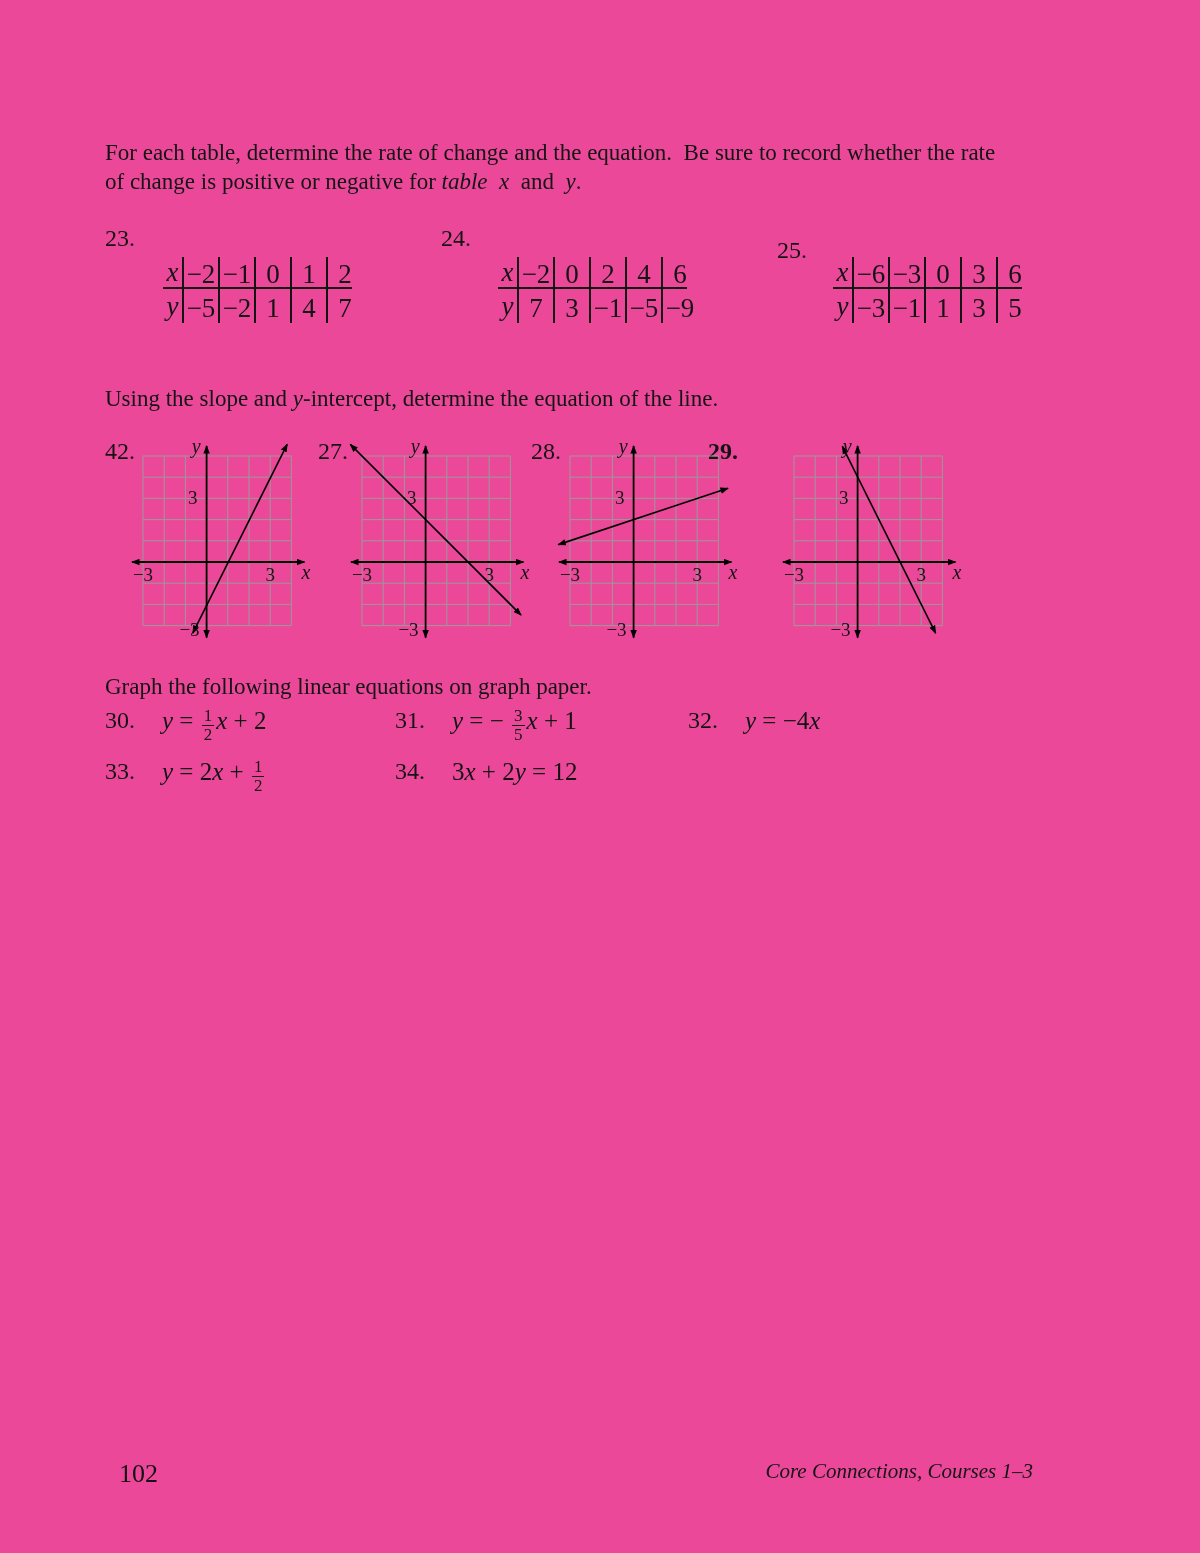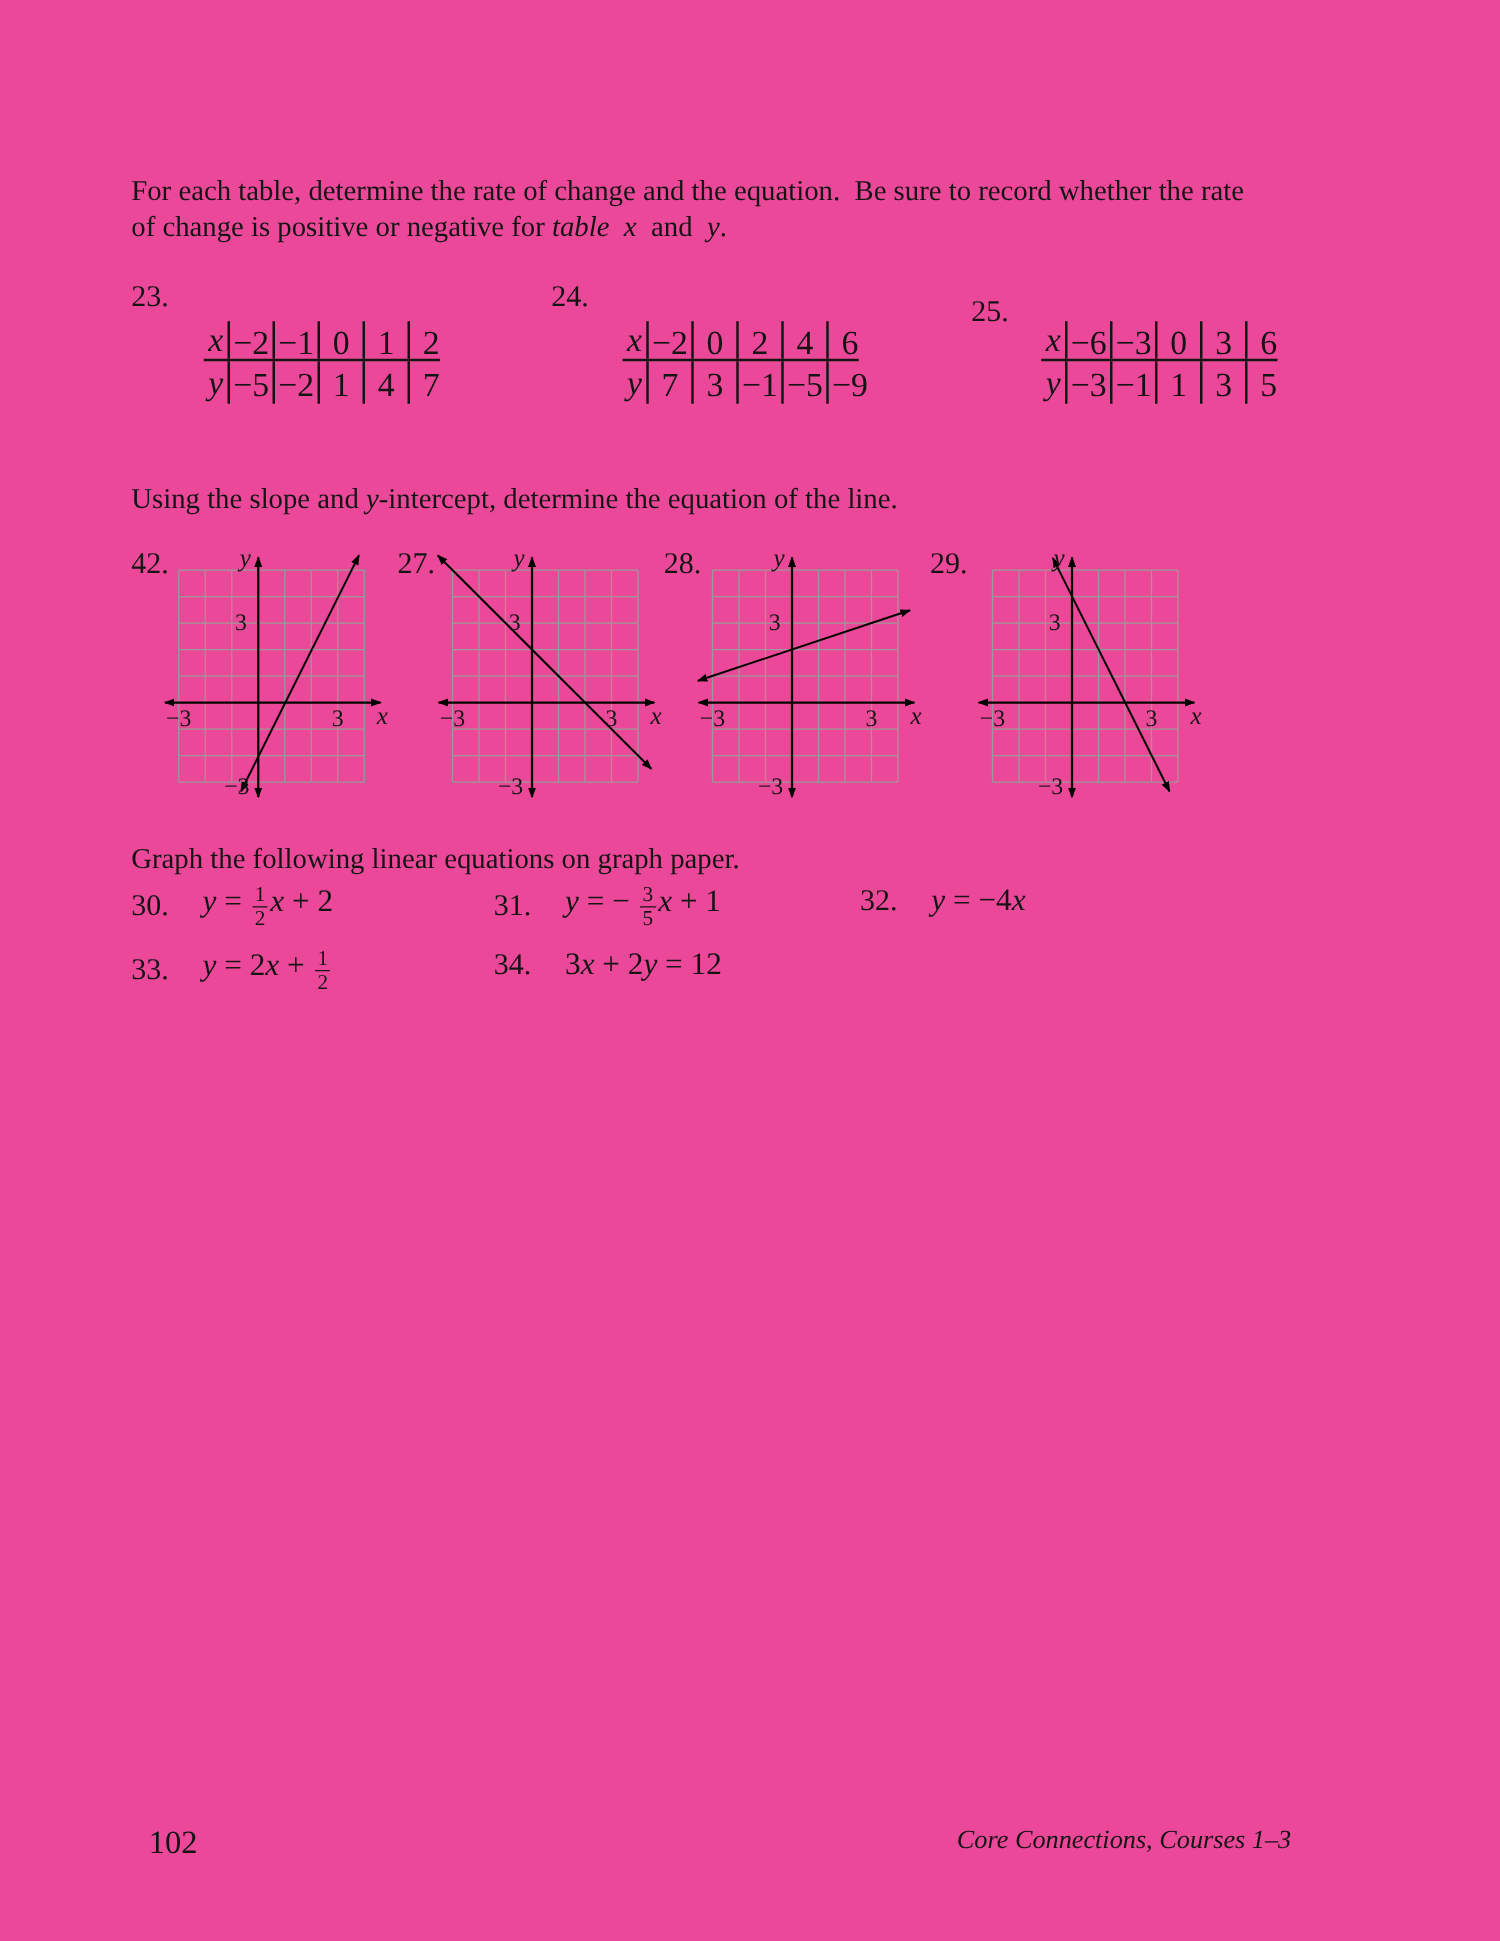--- a/index.html
+++ b/index.html
@@ -26,28 +26,28 @@
   .vt-row-x .vt-cell{padding-top:2px;height:28px;}
   .vt-row-y .vt-cell{padding-top:4px;height:30px;}
   .vt-divider{height:2px;background:#141414;width:189px;}
 
   
   .instr{left:105px;top:386px;font-size:23px;}
   .instr2{left:105px;top:674px;font-size:23px;text-align:center;}
 
   
   .gn26{left:105px;top:438px;} .gn27{left:318px;top:438px;}
-  .gn28{left:531px;top:438px;} .gn29{left:744px;top:438px;}
+  .gn28{left:531px;top:438px;} .gn29{left:708px;top:438px;font-weight:bold;}
 
   
   .gsvg{width:200px;height:216px;top:440px;}
   .g0{left:119px;} .g1{left:338px;} .g2{left:546px;} .g3{left:770px;}
 
   
-  .eqrow{font-size:25px;display:flex;align-items:center;}
+  .eqrow{font-size:25px;display:flex;}
   .e30{left:105px;top:707px;} .e31{left:395px;top:707px;} .e32{left:688px;top:707px;}
   .e33{left:105px;top:758px;} .e34{left:395px;top:758px;}
   .eq-num{display:inline-block;width:57px;font-size:24px;}
   .eq-expr{display:inline-block;}
   .frac{display:inline-block;text-align:center;vertical-align:-11px;font-size:17px;line-height:1.05;margin:0 2px;}
   .frac .num{display:block;padding:0 2px;}
   .frac .den{display:block;border-top:1.5px solid #141414;padding:0 2px;}
 
   
   .foot-left{left:119px;top:1459px;font-size:26px;}

